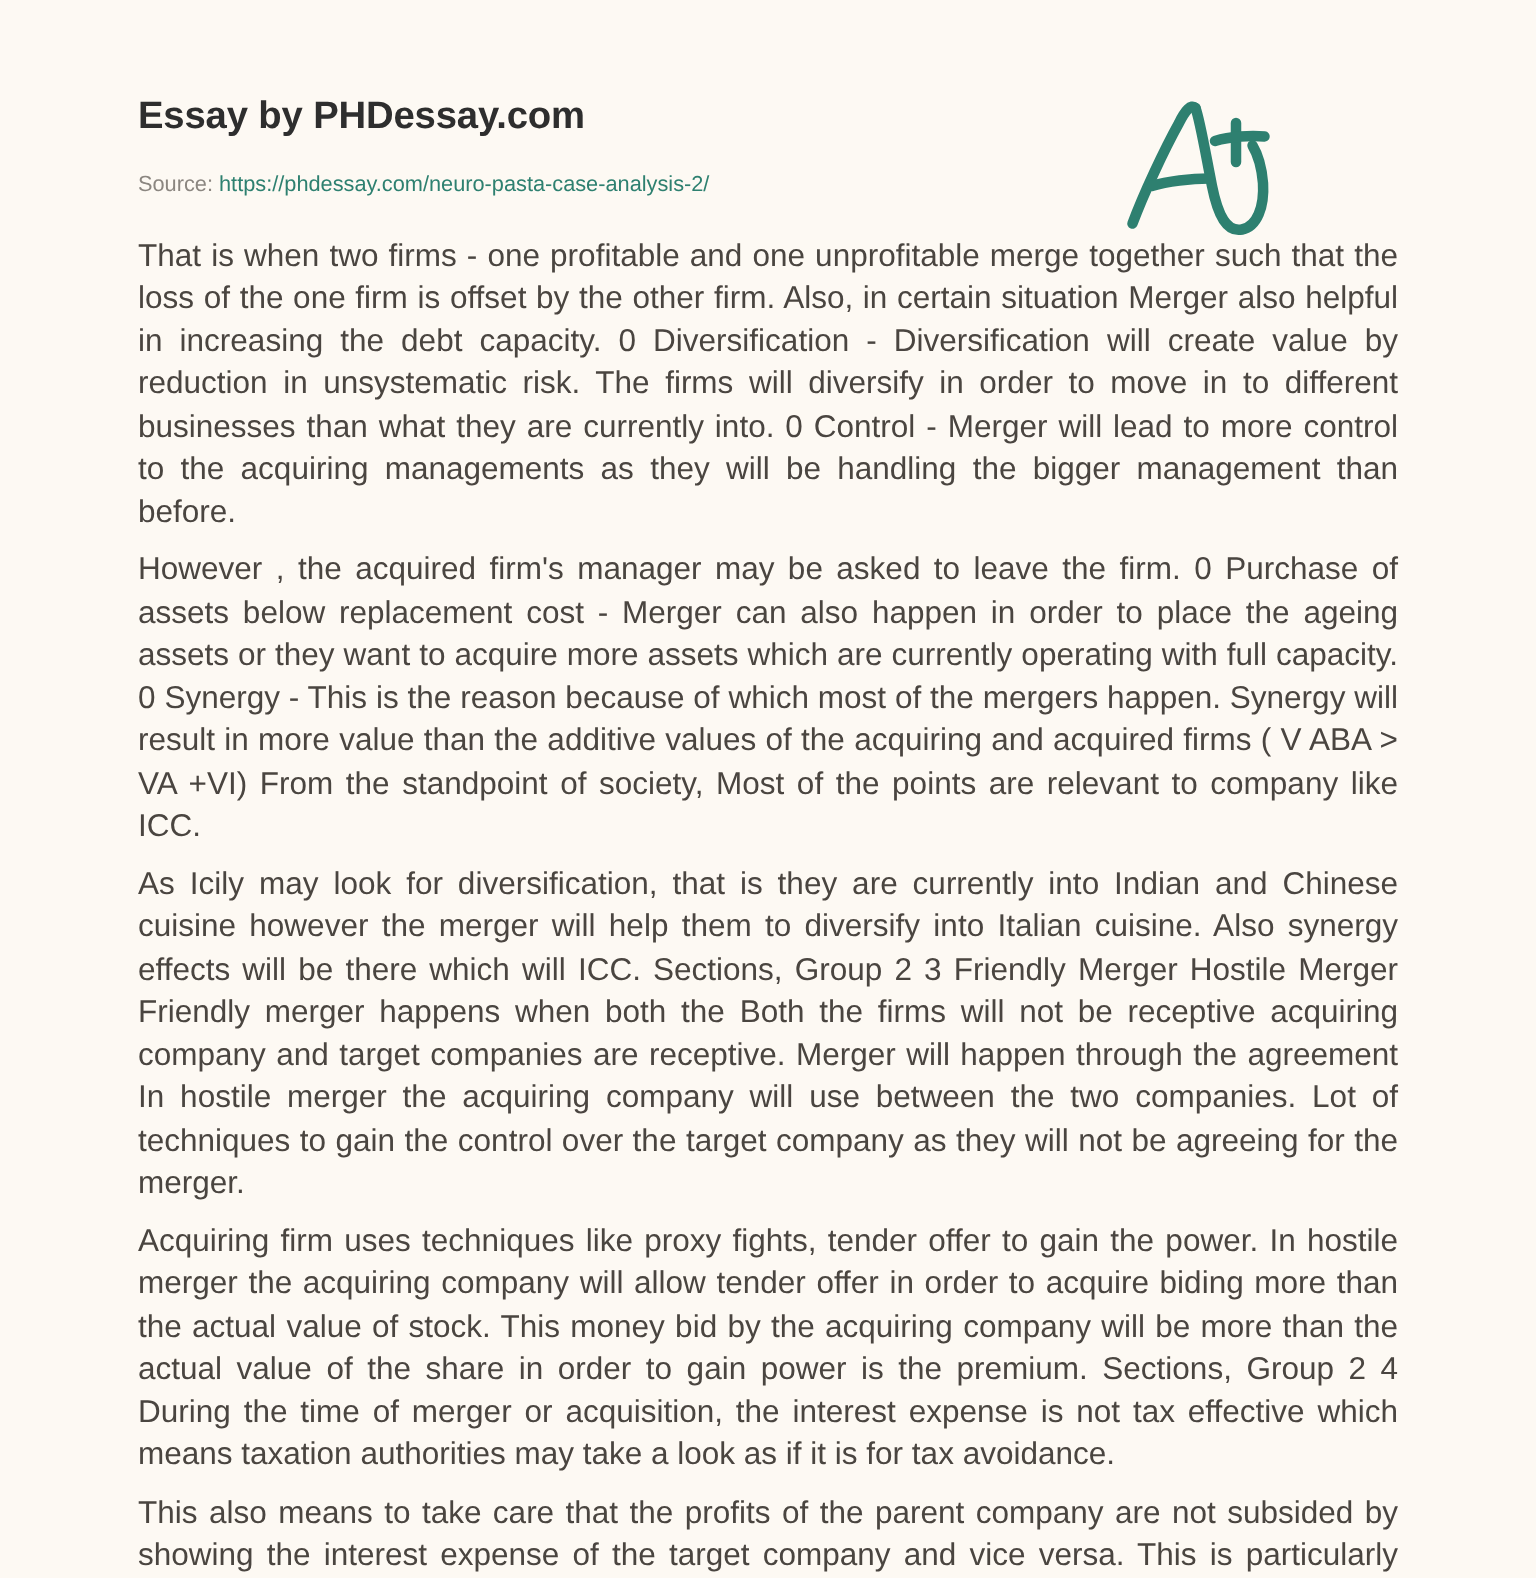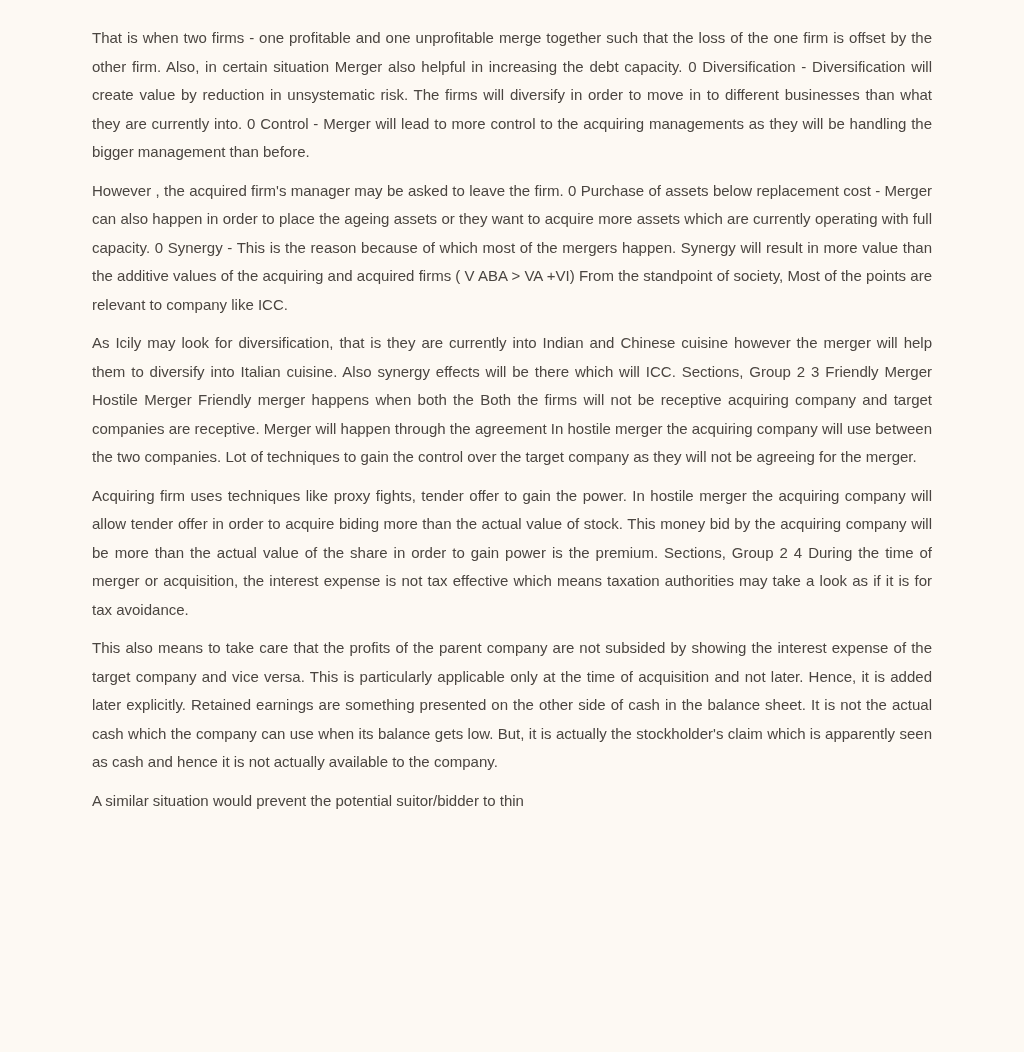--- a/index.html
+++ b/index.html
@@ -66,38 +66,64 @@
     letter-spacing: -0.2px;
     line-height: 1.25;
   }
 
   
   .article {
     padding-top: 24px;
   }
   .para {
     margin: 0 0 10px 0;
-    font-size: 15px;
+    font-size: 21px;
     line-height: 28.5px;
     text-align: justify;
     color: #4a4540;
     hyphens: none;
   }
   .para.last {
     margin-bottom: 0;
     white-space: nowrap;
     overflow: hidden;
     text-align: left;
   }
 </style>
 </head>
 <body>
 
 <div class="page">
 
+  <div class="header">
+
+    <div class="brand-line">Essay by PHDessay.com</div>
+
+    <div class="source-line">
+      <span>Source: </span><a class="source-link" href="#">https://phdessay.com/neuro-pasta-case-analysis-2/</a>
+    </div>
+
+    <div class="logo">
+      <svg viewBox="0 0 112 110" xmlns="http://www.w3.org/2000/svg">
+        <g fill="none" stroke="#2e8070" stroke-width="7" stroke-linecap="round" stroke-linejoin="round">
+
+          <path d="M13 93 C 20 74, 34 44, 44 26 C 48 18, 52 13, 55 16"></path>
+
+          <path d="M55 16 C 58 24, 62 48, 66 68 C 70 88, 76 99, 86 97
+                   C 96 95, 101 82, 100 66 C 99 54, 96 46, 93 41"></path>
+
+          <path d="M26 68 C 36 65, 52 63, 64 63"></path>
+
+          <path d="M82 26 C 82 34, 82 44, 82 52"></path>
+
+          <path d="M68 38 C 78 35, 92 34, 101 35"></path>
+        </g>
+      </svg>
+    </div>
+  </div>
 
 
   <div class="article">
     <p class="para">That is when two firms - one profitable and one unprofitable merge together such that the loss of the one firm is offset by the other firm. Also, in certain situation Merger also helpful in increasing the debt capacity. 0 Diversification - Diversification will create value by reduction in unsystematic risk. The firms will diversify in order to move in to different businesses than what they are currently into. 0 Control - Merger will lead to more control to the acquiring managements as they will be handling the bigger management than before.</p>
     <p class="para">However , the acquired firm's manager may be asked to leave the firm. 0 Purchase of assets below replacement cost - Merger can also happen in order to place the ageing assets or they want to acquire more assets which are currently operating with full capacity. 0 Synergy - This is the reason because of which most of the mergers happen. Synergy will result in more value than the additive values of the acquiring and acquired firms ( V ABA &gt; VA +VI) From the standpoint of society, Most of the points are relevant to company like ICC.</p>
     <p class="para">As Icily may look for diversification, that is they are currently into Indian and Chinese cuisine however the merger will help them to diversify into Italian cuisine. Also synergy effects will be there which will ICC. Sections, Group 2 3 Friendly Merger Hostile Merger Friendly merger happens when both the Both the firms will not be receptive acquiring company and target companies are receptive. Merger will happen through the agreement In hostile merger the acquiring company will use between the two companies. Lot of techniques to gain the control over the target company as they will not be agreeing for the merger.</p>
     <p class="para">Acquiring firm uses techniques like proxy fights, tender offer to gain the power. In hostile merger the acquiring company will allow tender offer in order to acquire biding more than the actual value of stock. This money bid by the acquiring company will be more than the actual value of the share in order to gain power is the premium. Sections, Group 2 4 During the time of merger or acquisition, the interest expense is not tax effective which means taxation authorities may take a look as if it is for tax avoidance.</p>
     <p class="para">This also means to take care that the profits of the parent company are not subsided by showing the interest expense of the target company and vice versa. This is particularly applicable only at the time of acquisition and not later. Hence, it is added later explicitly. Retained earnings are something presented on the other side of cash in the balance sheet. It is not the actual cash which the company can use when its balance gets low. But, it is actually the stockholder's claim which is apparently seen as cash and hence it is not actually available to the company.</p>
     <p class="para last">A similar situation would prevent the potential suitor/bidder to thin</p>
   </div>

